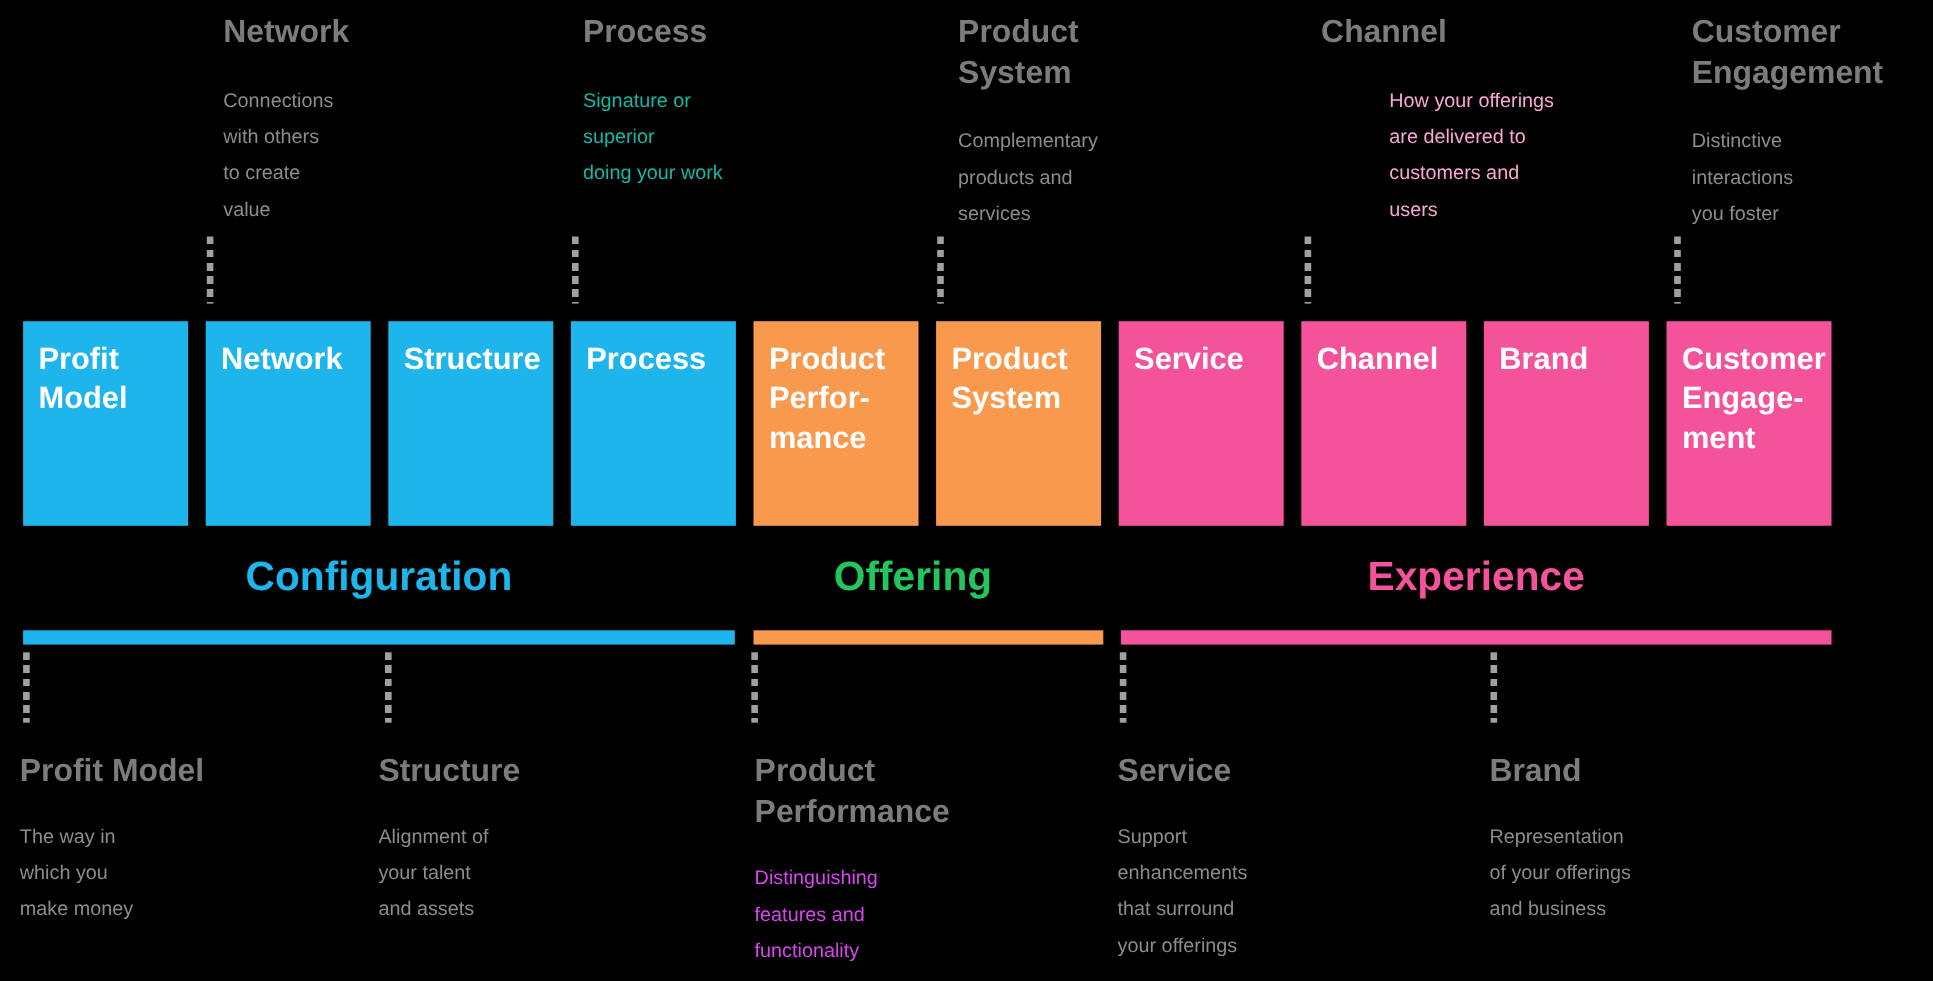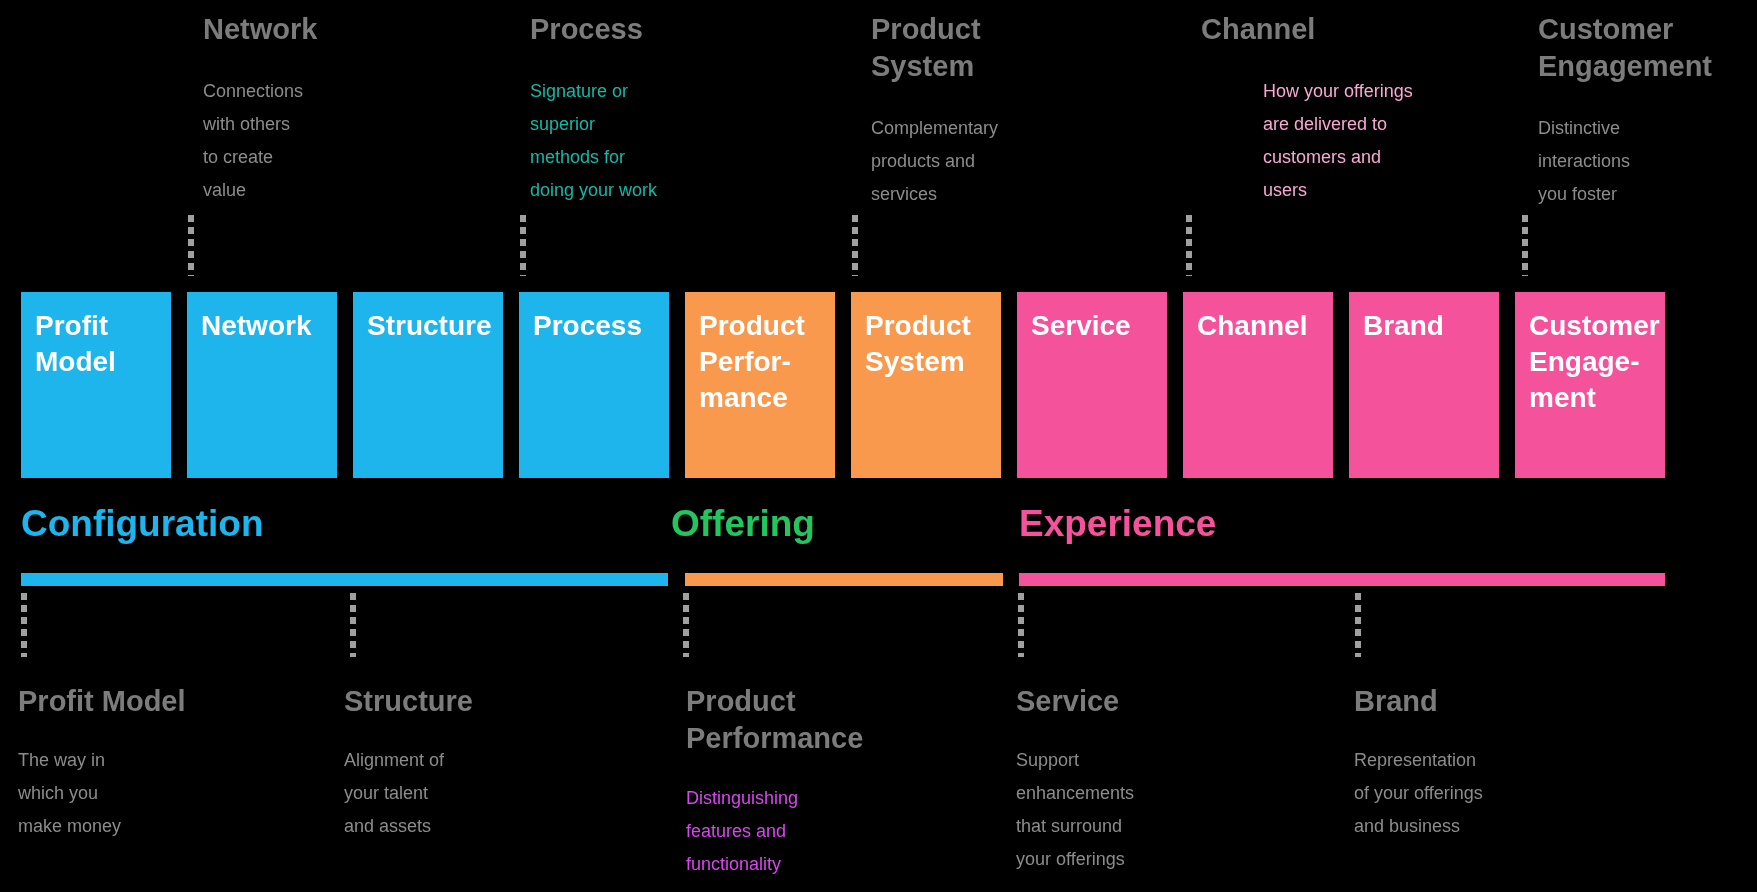--- a/index.html
+++ b/index.html
@@ -41,21 +41,21 @@
     font-weight: bold;
     line-height: 36px;
   }
   .cat-label {
     position: absolute;
     top: 501px;
     height: 46px;
     line-height: 46px;
     font-size: 37px;
     font-weight: bold;
-    text-align: left;
+    text-align: center;
     white-space: nowrap;
   }
   .cat-bar {
     position: absolute;
     top: 573px;
     height: 13px;
   }
 </style>
 </head>
 <body>
@@ -78,21 +78,20 @@
       <div>to create</div>
       <div>value</div>
     </div>
     <div class="dotted-v" style="left: 520px; top: 215px; height: 61px; background: repeating-linear-gradient(rgb(160, 160, 160) 0px, rgb(160, 160, 160) 7px, transparent 7px, transparent 12px);"></div>
     <div class="ann-heading" style="left: 530px; top: 11px; color: rgb(124, 124, 124);">
       <div>Process</div>
     </div>
     <div class="ann-desc" style="left: 530px; top: 75px; color: #14b8a6;">
       <div>Signature or</div>
       <div>superior</div>
-      <div>methods for</div>
       <div>doing your work</div>
     </div>
     <div class="dotted-v" style="left: 852px; top: 215px; height: 61px; background: repeating-linear-gradient(rgb(160, 160, 160) 0px, rgb(160, 160, 160) 7px, transparent 7px, transparent 12px);"></div>
     <div class="ann-heading" style="left: 871px; top: 11px; color: rgb(124, 124, 124);">
       <div>Product</div>
       <div>System</div>
     </div>
     <div class="ann-desc" style="left: 871px; top: 112px; color: rgb(140, 140, 140);">
       <div>Complementary</div>
       <div>products and</div>

